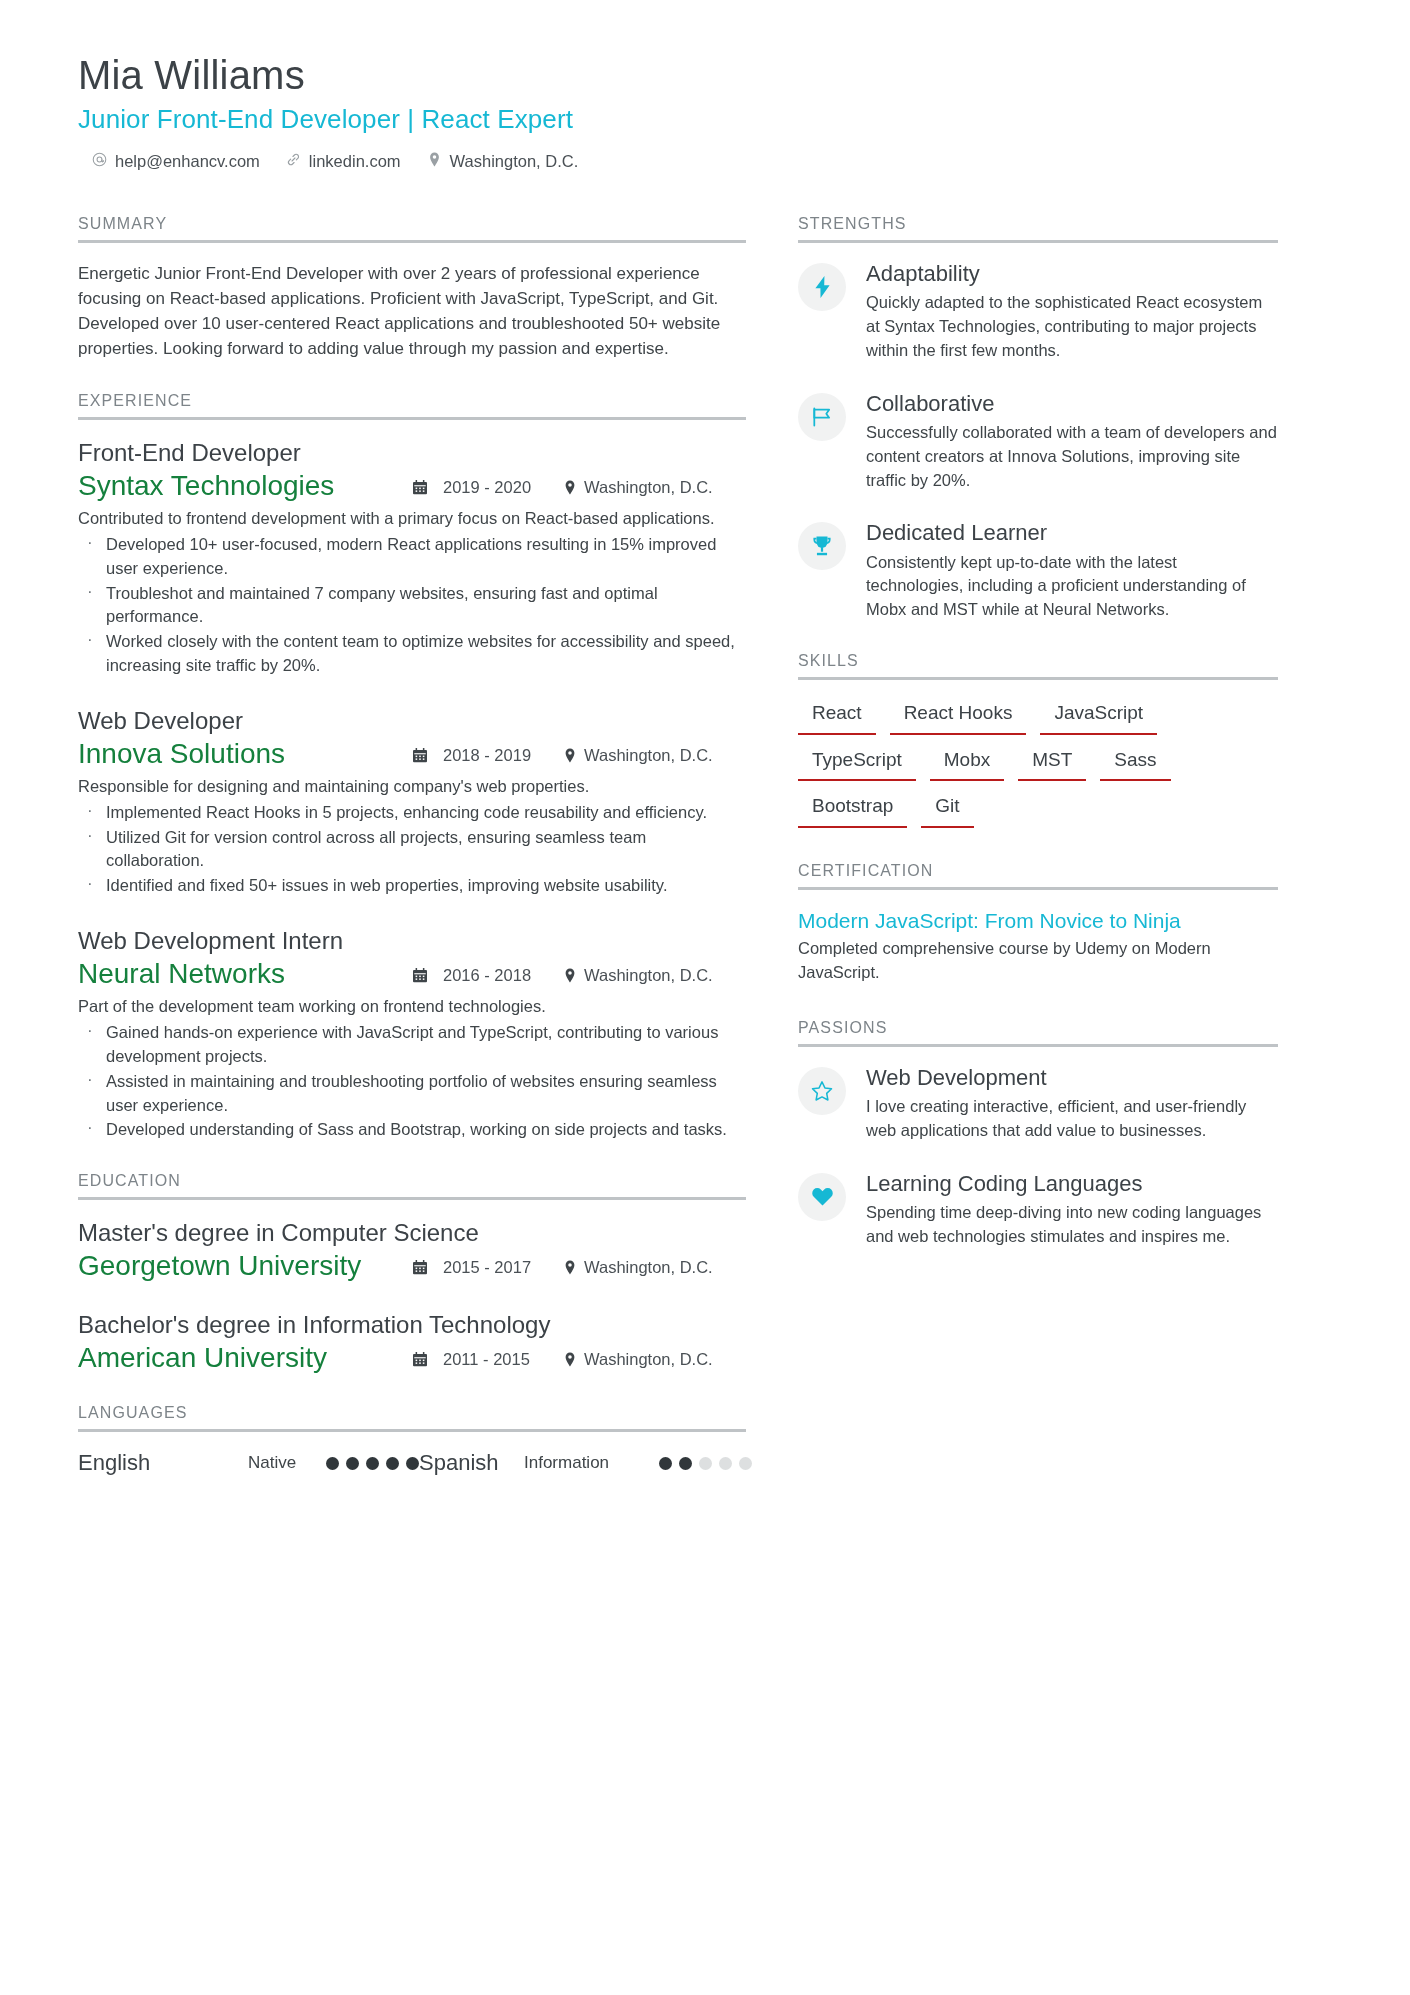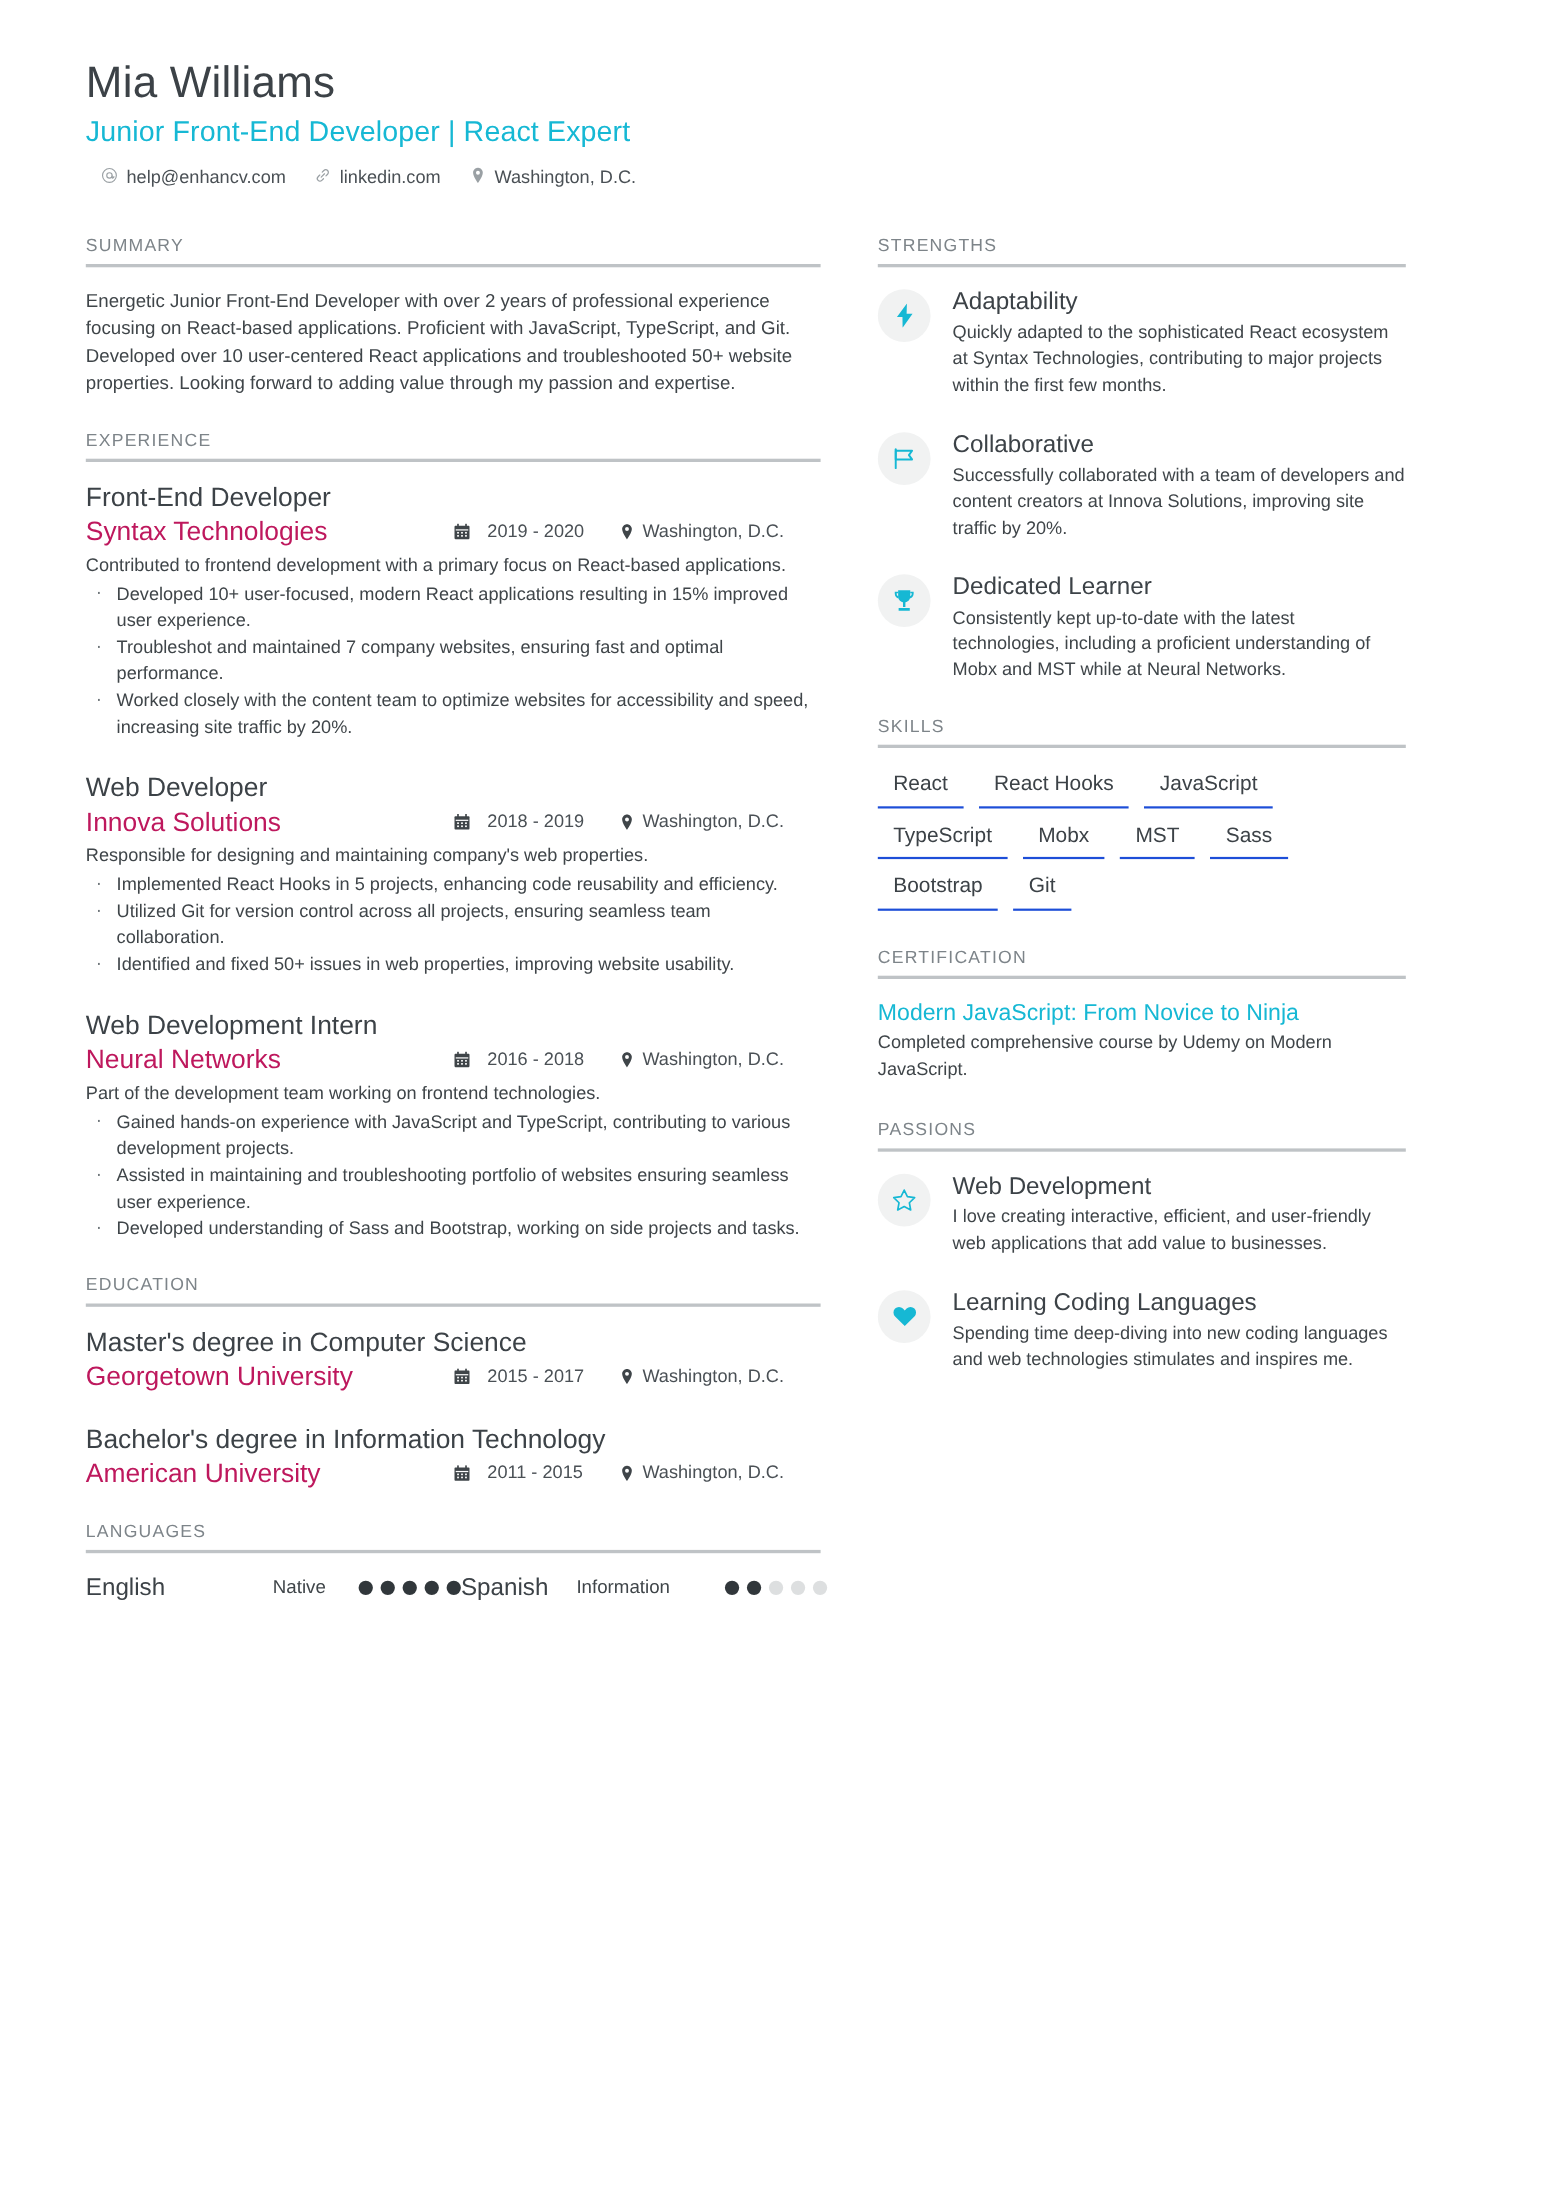--- a/index.html
+++ b/index.html
@@ -115,22 +115,22 @@
     line-height: 1.25;
     margin-bottom: 2px;
   }
 
   .entry-meta {
     display: flex;
     align-items: baseline;
     margin-bottom: 5px;
   }
   .entry-org {
-    font-size: 24px;
-    color: #be185d;
+    font-size: 28px;
+    color: #15803d;
     flex: none;
     width: 335px;
   }
   .meta-chip {
     display: flex;
     align-items: center;
     gap: 7px;
     font-size: 16.5px;
     color: #4a5055;
     white-space: nowrap;
@@ -231,21 +231,21 @@
   
   .skills-wrap {
     display: flex;
     flex-wrap: wrap;
     gap: 10px 14px;
   }
   .skill-tag {
     font-size: 19px;
     color: #3c4247;
     padding: 3px 14px 8px 14px;
-    border-bottom: 2px solid #1d4ed8;
+    border-bottom: 2px solid #b91c1c;
     line-height: 1.25;
     white-space: nowrap;
   }
 
   
   .cert { margin-bottom: 26px; }
   .cert:last-child { margin-bottom: 4px; }
   .cert-name {
     font-size: 21px;
     color: #16b8d4;

